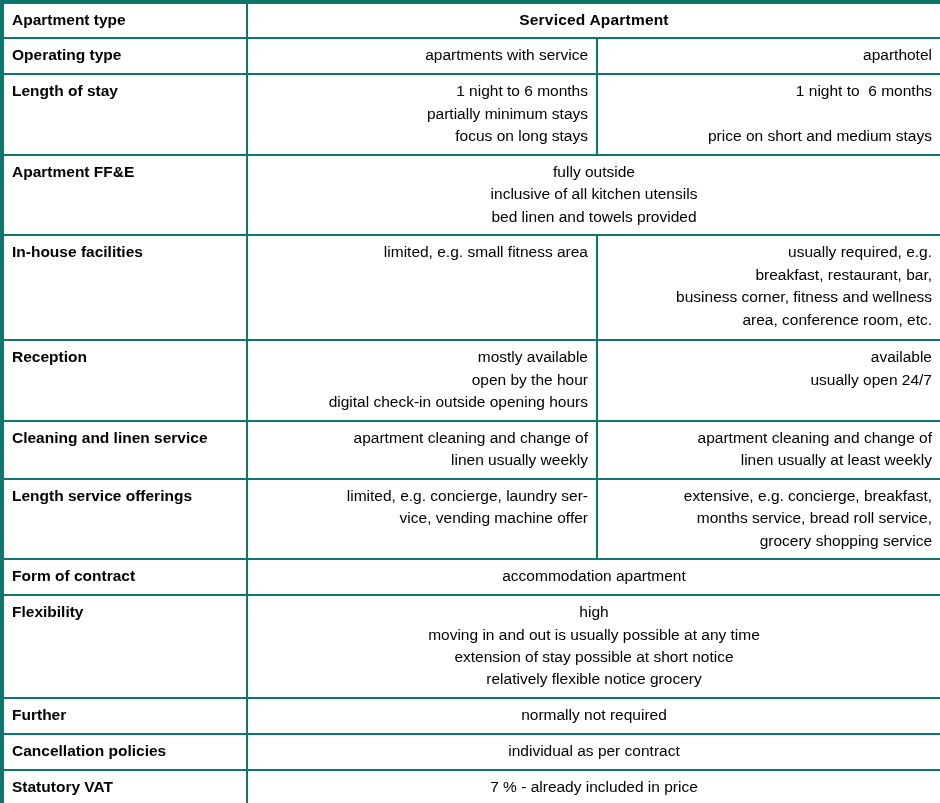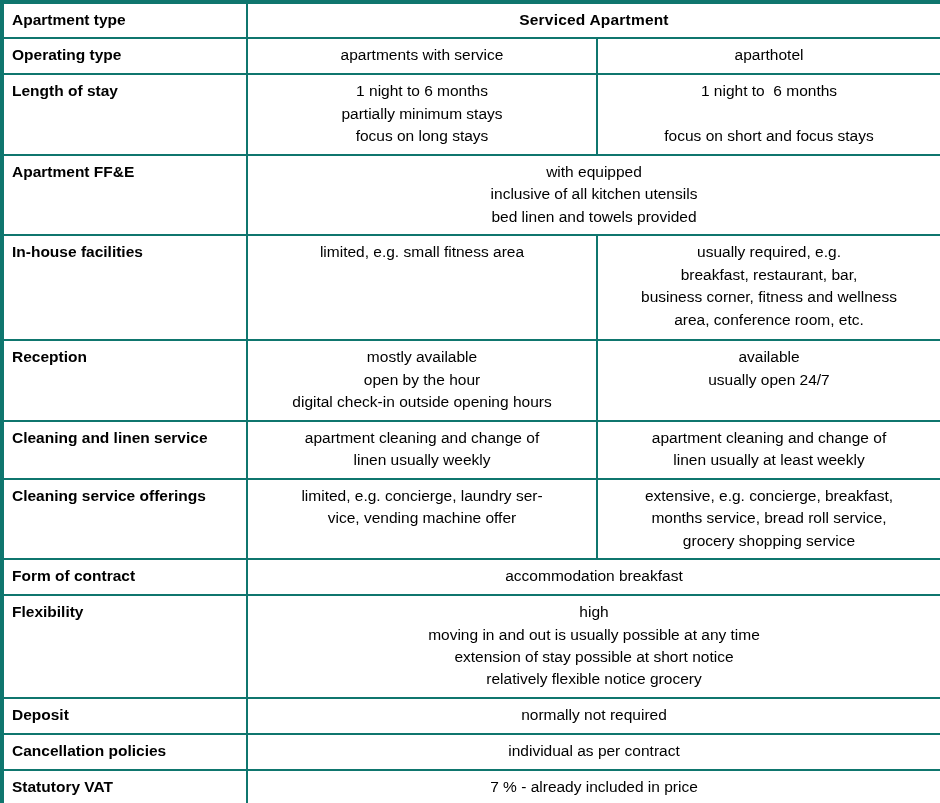--- a/index.html
+++ b/index.html
@@ -62,21 +62,21 @@
   td.header-title {
     background: #d9d9d9;
     font-weight: bold;
     font-size: 23px;
     text-align: center;
     vertical-align: middle;
     letter-spacing: 0.2px;
     padding: 2px 8px 6px 8px;
   }
 
-  td.val-cell { text-align: center; }
+  td.val-cell { text-align: right; }
   td.span-cell { text-align: center; }
 
   .line { display: block; white-space: pre-wrap; }
   .line.blank { visibility: hidden; }
 </style>
 </head>
 <body>
 
 <table id="comparison-table">
   <colgroup>
@@ -101,27 +101,27 @@
       <tr style="height: 78px;">
         <td class="label-cell">Length of stay</td>
         <td class="val-cell">
           <span class="line">1 night to 6 months</span>
           <span class="line">partially minimum stays</span>
           <span class="line">focus on long stays</span>
         </td>
         <td class="val-cell last-cell">
           <span class="line">1 night to  6 months</span>
           <span class="line blank">&nbsp;</span>
-          <span class="line">focus on short and focus stays</span>
+          <span class="line">price on short and medium stays</span>
         </td>
       </tr>
       <tr style="height: 78px;">
         <td class="label-cell">Apartment FF&amp;E</td>
         <td class="span-cell last-cell" colspan="2">
-          <span class="line">with equipped</span>
+          <span class="line">fully outside</span>
           <span class="line">inclusive of all kitchen utensils</span>
           <span class="line">bed linen and towels provided</span>
         </td>
       </tr>
       <tr style="height: 105px;">
         <td class="label-cell">In-house facilities</td>
         <td class="val-cell">
           <span class="line">limited, e.g. small fitness area</span>
         </td>
         <td class="val-cell last-cell">
@@ -148,48 +148,48 @@
         <td class="val-cell">
           <span class="line">apartment cleaning and change of</span>
           <span class="line">linen usually weekly</span>
         </td>
         <td class="val-cell last-cell">
           <span class="line">apartment cleaning and change of</span>
           <span class="line">linen usually at least weekly</span>
         </td>
       </tr>
       <tr style="height: 78px;">
-        <td class="label-cell">Cleaning service offerings</td>
+        <td class="label-cell">Length service offerings</td>
         <td class="val-cell">
           <span class="line">limited, e.g. concierge, laundry ser-</span>
           <span class="line">vice, vending machine offer</span>
         </td>
         <td class="val-cell last-cell">
           <span class="line">extensive, e.g. concierge, breakfast,</span>
           <span class="line">months service, bread roll service,</span>
           <span class="line">grocery shopping service</span>
         </td>
       </tr>
       <tr style="height: 36px;">
         <td class="label-cell">Form of contract</td>
         <td class="span-cell last-cell" colspan="2">
-          <span class="line">accommodation breakfast</span>
+          <span class="line">accommodation apartment</span>
         </td>
       </tr>
       <tr style="height: 100px;">
         <td class="label-cell">Flexibility</td>
         <td class="span-cell last-cell" colspan="2">
           <span class="line">high</span>
           <span class="line">moving in and out is usually possible at any time</span>
           <span class="line">extension of stay possible at short notice</span>
           <span class="line">relatively flexible notice grocery</span>
         </td>
       </tr>
       <tr style="height: 36px;">
-        <td class="label-cell">Deposit</td>
+        <td class="label-cell">Further</td>
         <td class="span-cell last-cell" colspan="2">
           <span class="line">normally not required</span>
         </td>
       </tr>
       <tr style="height: 36px;">
         <td class="label-cell">Cancellation policies</td>
         <td class="span-cell last-cell" colspan="2">
           <span class="line">individual as per contract</span>
         </td>
       </tr>

